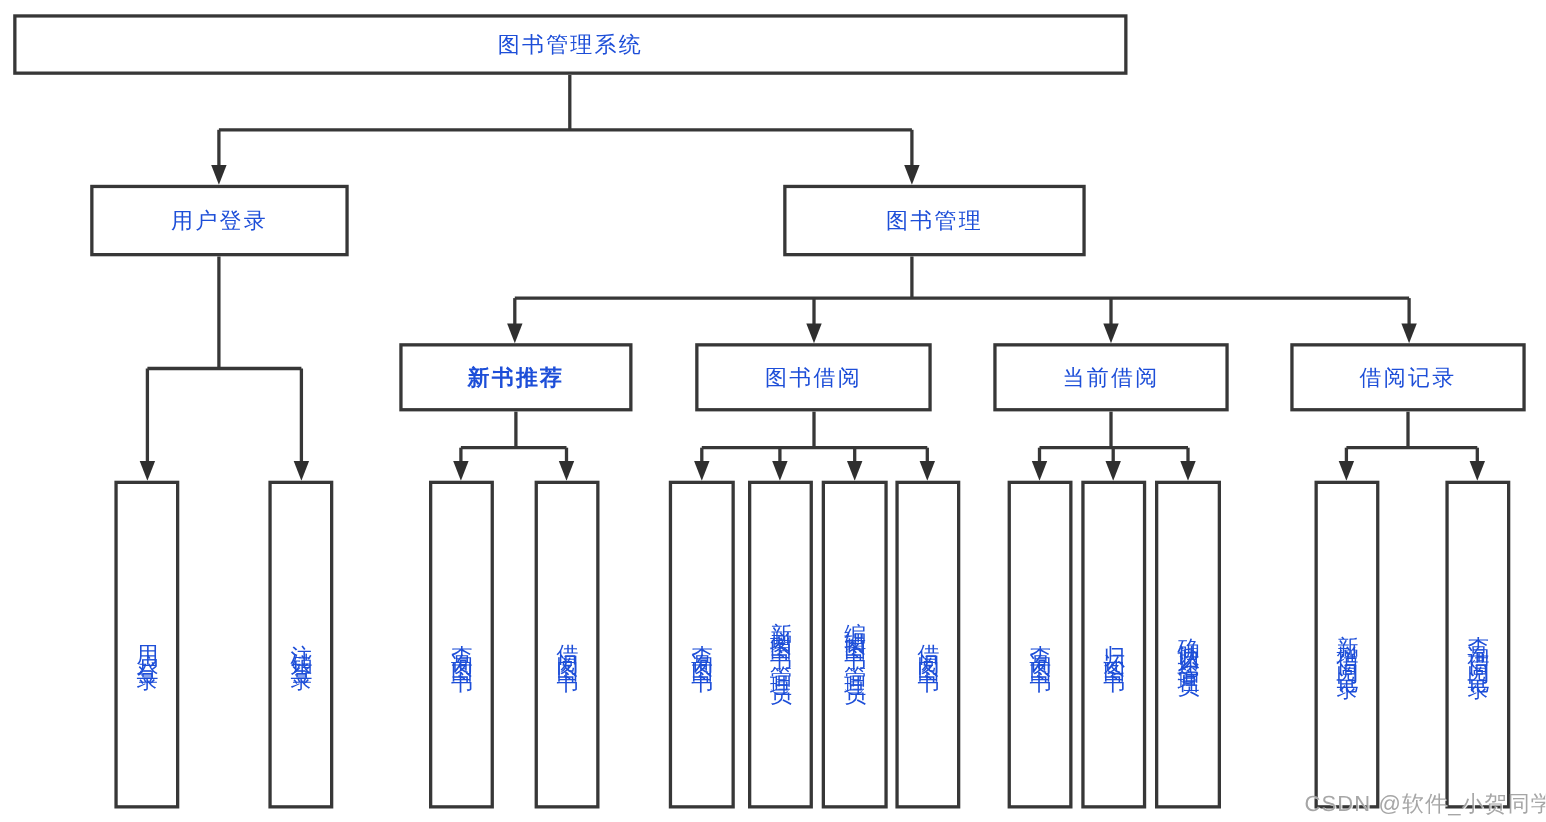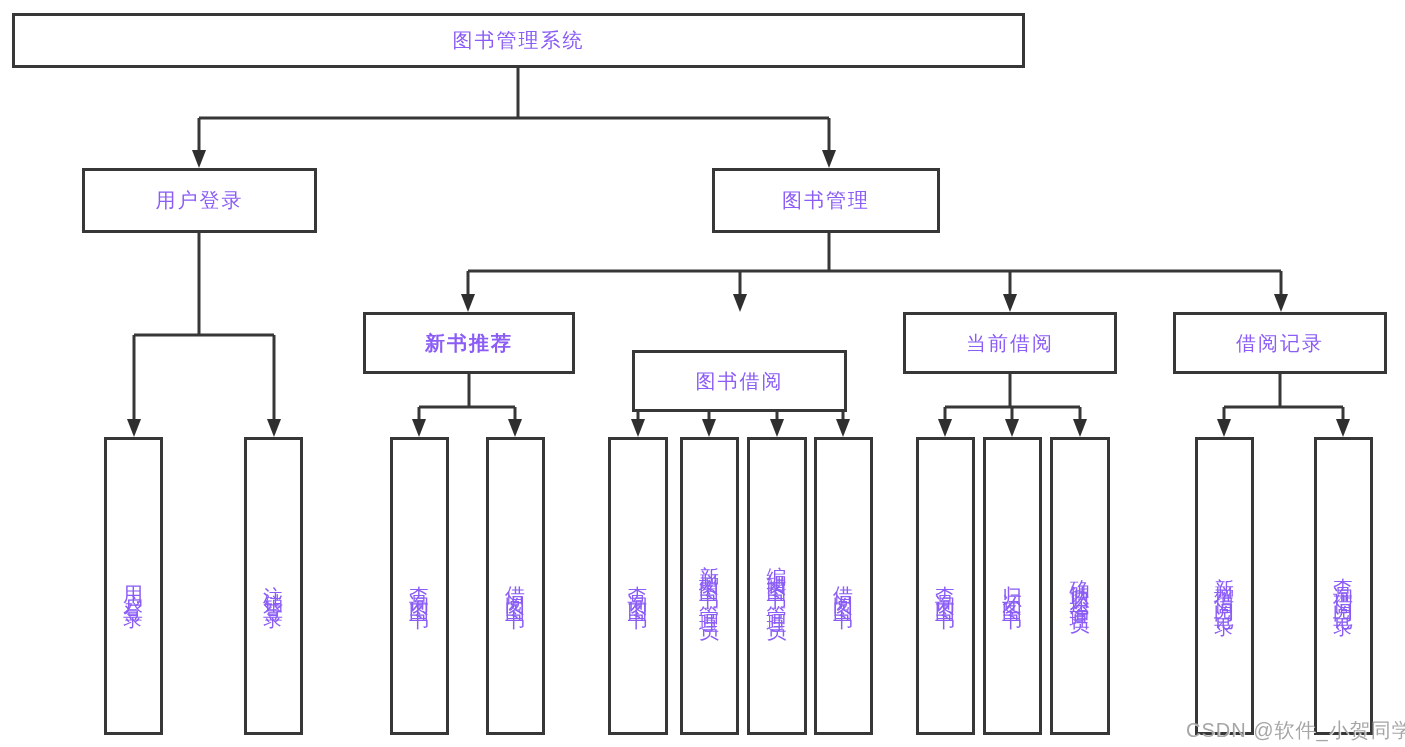--- a/index.html
+++ b/index.html
@@ -22,40 +22,40 @@
     pointer-events: none;
   }
   .node {
     position: absolute;
     box-sizing: border-box;
     border: 3px solid #373737;
     background: #ffffff;
     display: flex;
     align-items: center;
     justify-content: center;
-    color: #8b5cf6;
+    color: #1d4ed8;
     font-size: 20px;
     letter-spacing: 2px;
     white-space: nowrap;
   }
   .vnode {
     writing-mode: vertical-rl;
     text-orientation: mixed;
     letter-spacing: 8px;
     line-height: 1;
     white-space: normal;
   }
   
   .n-root          { left: 12px;   top: 13px;  width: 1013px; height: 55px; }
   
   .n-user-login    { left: 82px;   top: 168px; width: 235px;  height: 65px; }
-  .n-book-mgmt     { left: 712px;  top: 168px; width: 228px;  height: 65px; }
+  .n-book-mgmt     { left: 712px;  top: 168px; width: 275px;  height: 65px; }
   
   .n-new-book-rec  { left: 363px;  top: 312px; width: 212px;  height: 62px; font-weight: bold; }
-  .n-book-borrow   { left: 632px;  top: 312px; width: 215px;  height: 62px; margin-top: 38px; }
+  .n-book-borrow   { left: 632px;  top: 312px; width: 215px;  height: 62px; }
   .n-current-borrow{ left: 903px;  top: 312px; width: 214px;  height: 62px; }
   .n-borrow-record { left: 1173px; top: 312px; width: 214px;  height: 62px; }
   
   .leaf            { top: 437px; width: 59px; height: 298px; }
   .n-leaf-user-login   { left: 104px; }
   .n-leaf-logout       { left: 244px; }
   .n-nbr-query-book    { left: 390px; }
   .n-nbr-borrow-book   { left: 486px; }
   .n-bb-query-book     { left: 608px; width: 60px; }
   .n-bb-add-book       { left: 680px; }

